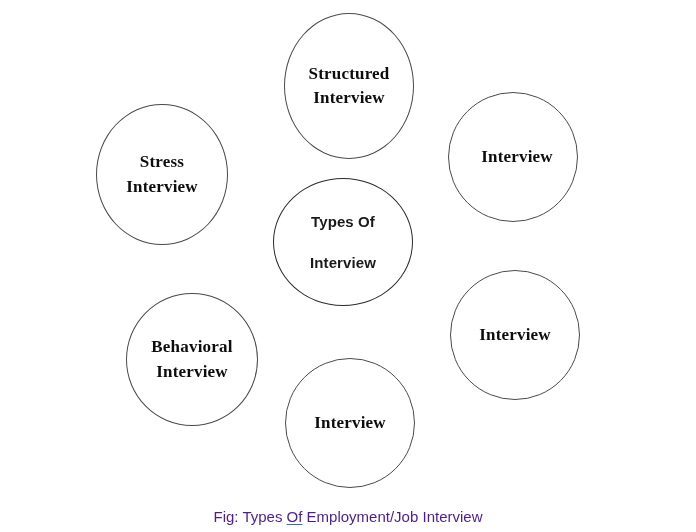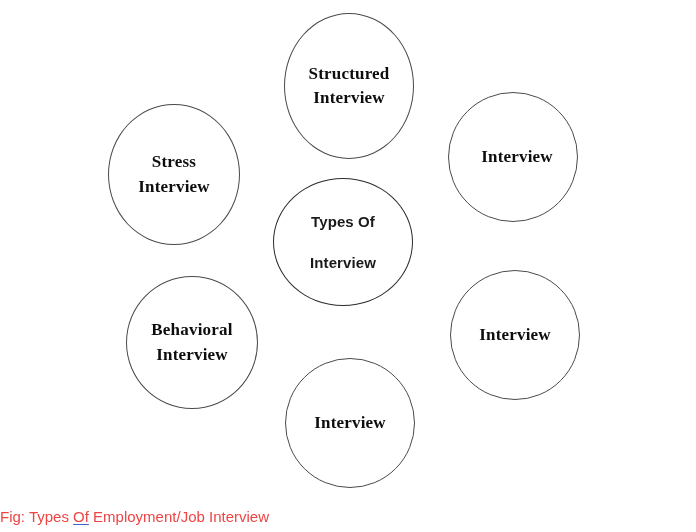--- a/index.html
+++ b/index.html
@@ -61,40 +61,40 @@
     font-size: 15px;
     color: #1a1a1a;
     letter-spacing: 0.1px;
   }
 
   .center-line-1 { margin-bottom: 20px; }
   .center-line-2 { margin-bottom: 7px; }
 
   
   #node-structured    { left: 284px; top: 13px;  width: 130px; height: 146px; }
-  #node-stress        { left: 108px; top: 104px; width: 132px; height: 141px; }
+  #node-stress        { left: 96px; top: 104px; width: 132px; height: 141px; }
   #node-unstructured  { left: 448px; top: 92px;  width: 130px; height: 130px; }
   #node-center        { left: 273px; top: 178px; width: 140px; height: 128px; }
-  #node-behavioral    { left: 126px; top: 276px; width: 132px; height: 133px; }
+  #node-behavioral    { left: 126px; top: 293px; width: 132px; height: 133px; }
   #node-mixed         { left: 450px; top: 270px; width: 130px; height: 130px; }
   #node-depth         { left: 285px; top: 358px; width: 130px; height: 130px; }
 
   
   #node-unstructured .node-label { position: relative; left: 4px; }
   #node-unstructured .label-line-1 { margin-left: -6px; }
 
   #caption {
     position: absolute;
     left: 0;
     top: 508px;
     width: 696px;
-    text-align: left;
+    text-align: center;
     font-family: "Liberation Sans", "DejaVu Sans", sans-serif;
     font-size: 15px;
-    color: #ef4444;
+    color: #4c1d95;
     white-space: nowrap;
   }
   #caption .misspelled {
     text-decoration: underline;
     text-decoration-color: #3a66c4;
     text-underline-offset: 2px;
   }
 </style>
 </head>
 <body>

